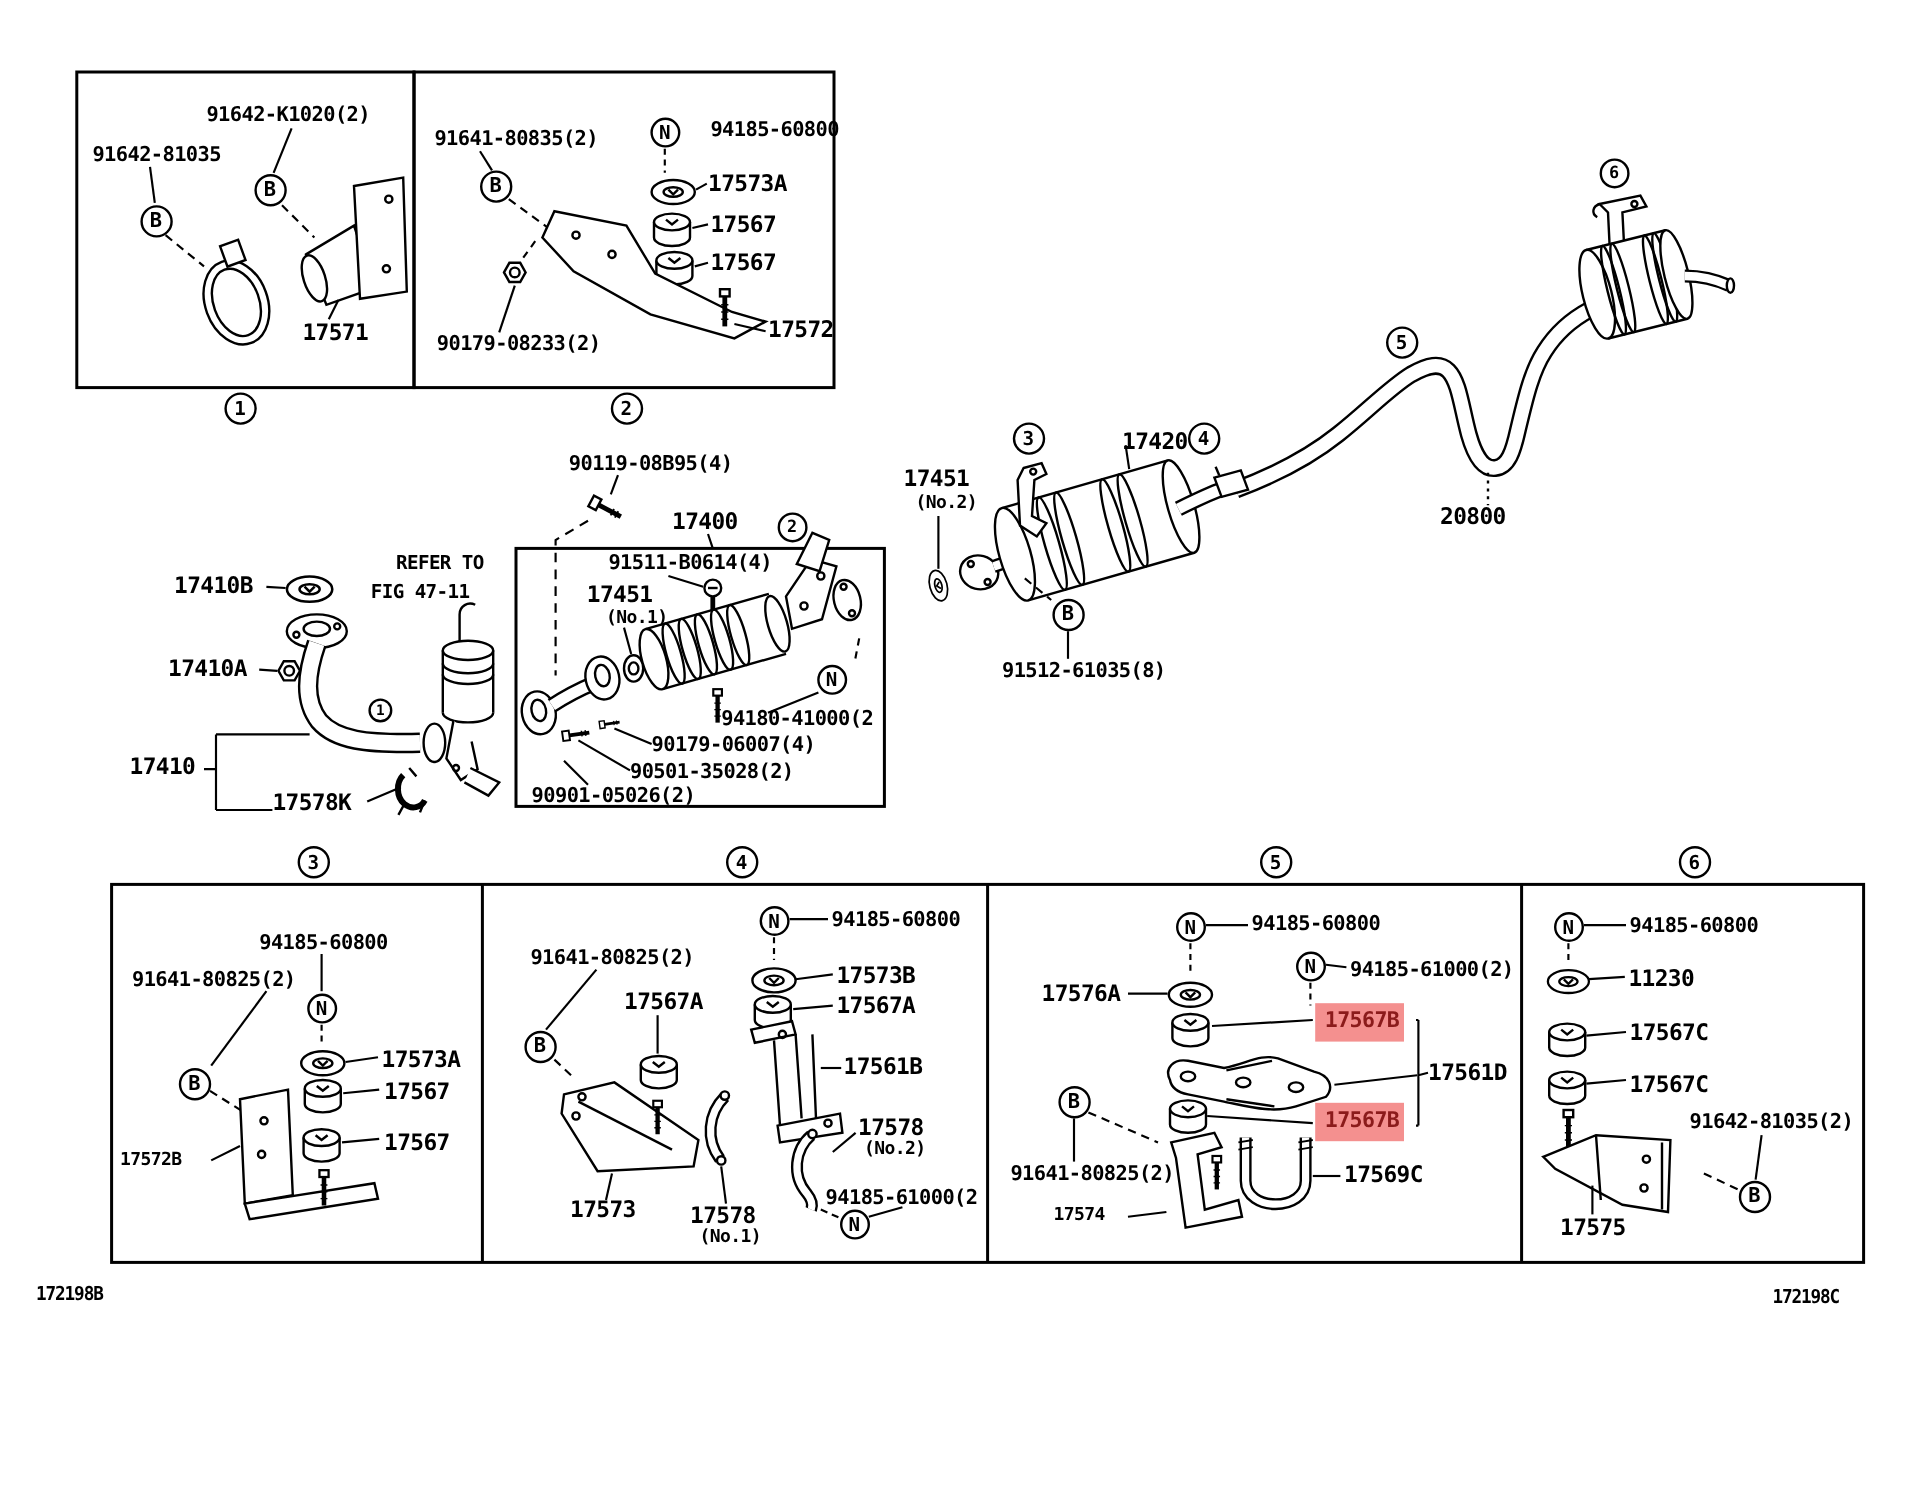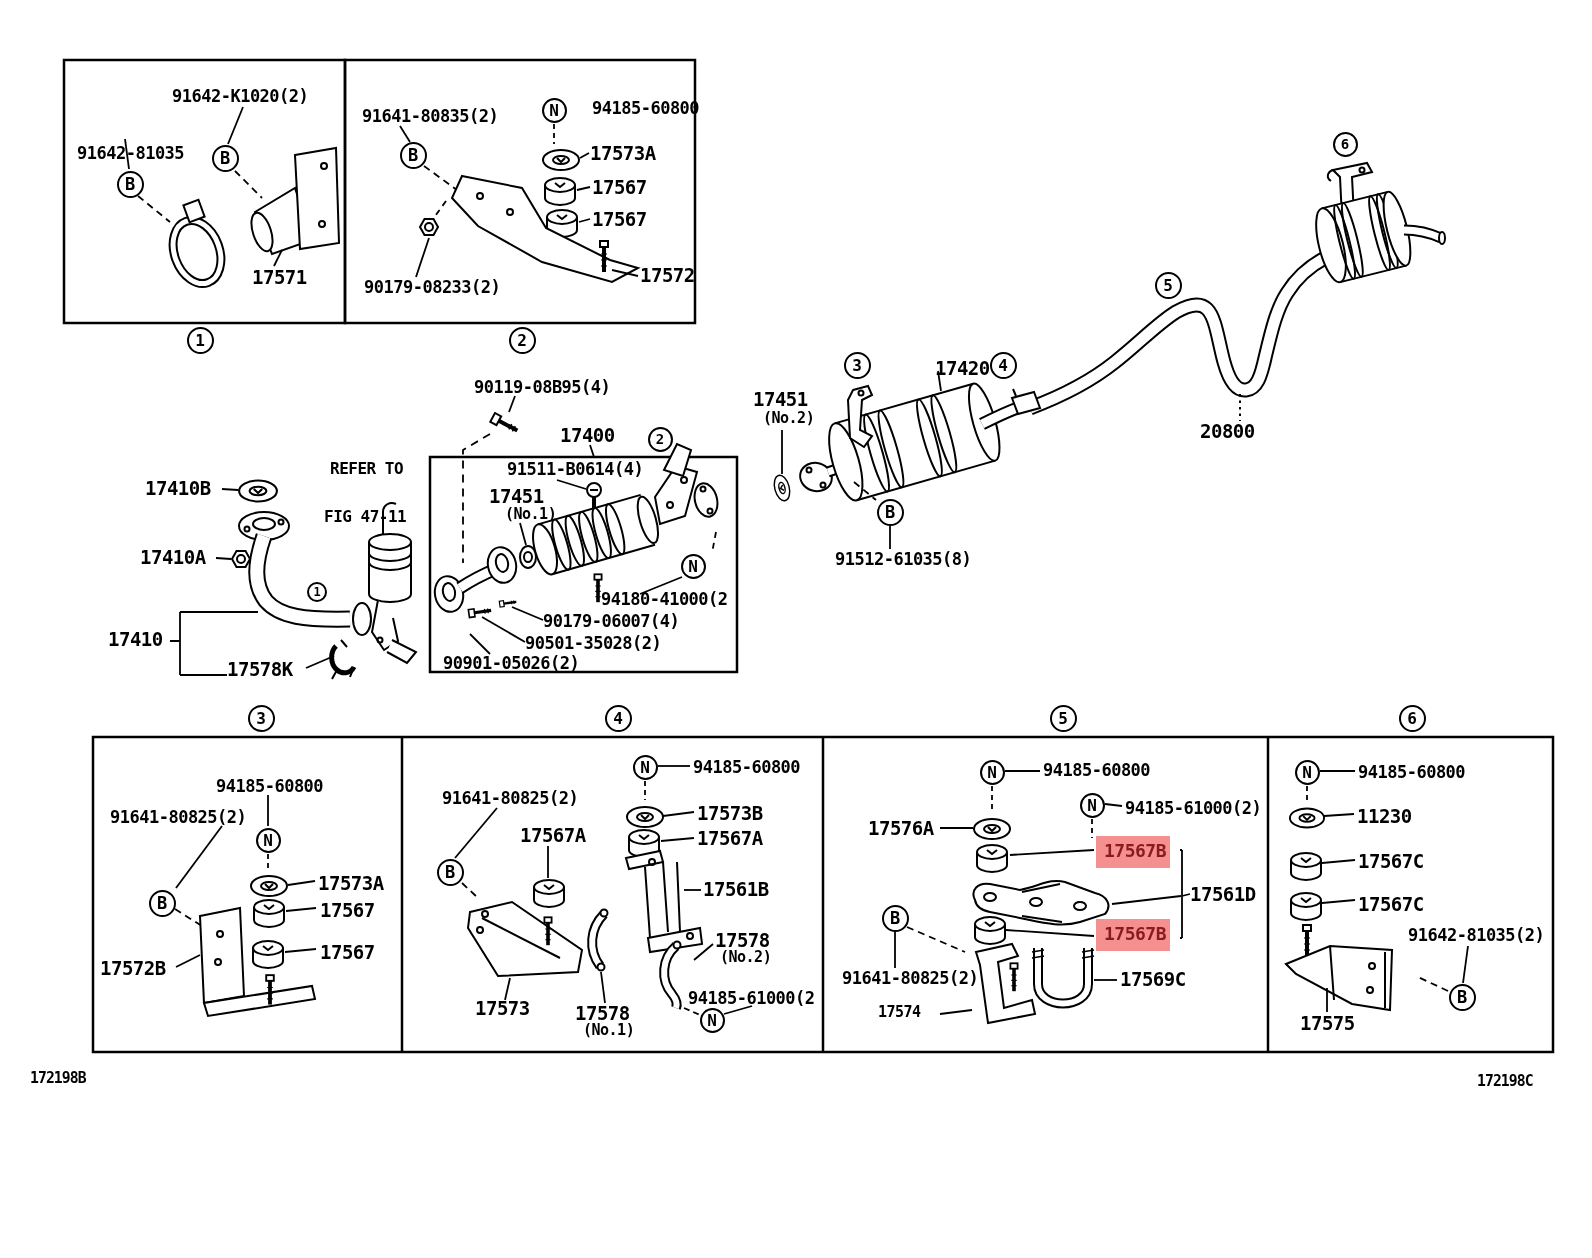--- a/index.html
+++ b/index.html
@@ -335,33 +335,33 @@
     <polygon points="1286,964 1330,946 1392,950 1390,1010 1352,1004 1296,974" fill="#fff"></polygon>
     <path d="M1385,952 L1385,1008 M1330,946 L1334,1000"></path>
     <circle cx="1372" cy="966" r="3"></circle>
         <circle cx="1370" cy="990" r="3"></circle>
     <path d="M1327,1012 L1327,988" stroke-width="1.8"></path>
   </g>
 </svg>
 
 <div id="overlay">
       <div class="lbl" style="left: 172px; top: 88px;">91642-K1020(2)</div>
-      <div class="lbl" style="left: 77px; top: 121px; margin-top: 24px;">91642-81035</div>
+      <div class="lbl" style="left: 77px; top: 121px;">91642-81035</div>
       <div class="lbl" style="left: 252px; top: 268px; font-size: 19px;">17571</div>
       <div class="lbl" style="left: 362px; top: 108px;">91641-80835(2)</div>
       <div class="lbl" style="left: 592px; top: 100px;">94185-60800</div>
       <div class="lbl" style="left: 590px; top: 144px; font-size: 19px;">17573A</div>
       <div class="lbl" style="left: 592px; top: 178px; font-size: 19px;">17567</div>
       <div class="lbl" style="left: 592px; top: 210px; font-size: 19px;">17567</div>
       <div class="lbl" style="left: 640px; top: 266px; font-size: 19px;">17572</div>
       <div class="lbl" style="left: 364px; top: 279px;">90179-08233(2)</div>
       <div class="lbl" style="left: 474px; top: 379px;">90119-08B95(4)</div>
       <div class="lbl" style="left: 560px; top: 426px; font-size: 19px;">17400</div>
       <div class="lbl" style="left: 330px; top: 461px; font-size: 16px; text-align: center;">REFER TO</div>
-      <div class="lbl" style="left: 324px; top: 485px; font-size: 16px; margin-top: 24px;">FIG 47-11</div>
+      <div class="lbl" style="left: 309px; top: 485px; font-size: 16px;">FIG 47-11</div>
       <div class="lbl" style="left: 145px; top: 479px; font-size: 19px;">17410B</div>
       <div class="lbl" style="left: 140px; top: 548px; font-size: 19px;">17410A</div>
       <div class="lbl" style="left: 108px; top: 630px; font-size: 19px;">17410</div>
       <div class="lbl" style="left: 227px; top: 660px; font-size: 19px;">17578K</div>
       <div class="lbl" style="left: 507px; top: 461px;">91511-B0614(4)</div>
       <div class="lbl" style="left: 489px; top: 487px; font-size: 19px;">17451</div>
       <div class="lbl" style="left: 505px; top: 507px; font-size: 15px;">(No.1)</div>
       <div class="lbl" style="left: 601px; top: 591px;">94180-41000(2</div>
       <div class="lbl" style="left: 543px; top: 613px;">90179-06007(4)</div>
       <div class="lbl" style="left: 525px; top: 635px;">90501-35028(2)</div>
@@ -369,21 +369,21 @@
       <div class="lbl" style="left: 753px; top: 390px; font-size: 19px;">17451</div>
       <div class="lbl" style="left: 763px; top: 411px; font-size: 15px;">(No.2)</div>
       <div class="lbl" style="left: 911px; top: 359px; font-size: 19px; margin-left: 24px;">17420</div>
       <div class="lbl" style="left: 835px; top: 551px;">91512-61035(8)</div>
       <div class="lbl" style="left: 1200px; top: 422px; font-size: 19px;">20800</div>
       <div class="lbl" style="left: 216px; top: 778px;">94185-60800</div>
       <div class="lbl" style="left: 110px; top: 809px;">91641-80825(2)</div>
       <div class="lbl" style="left: 318px; top: 874px; font-size: 19px;">17573A</div>
       <div class="lbl" style="left: 320px; top: 901px; font-size: 19px;">17567</div>
       <div class="lbl" style="left: 320px; top: 943px; font-size: 19px;">17567</div>
-      <div class="lbl" style="left: 100px; top: 959px; font-size: 19px;">17572B</div>
+      <div class="lbl" style="left: 100px; top: 959px; font-size: 15px;">17572B</div>
       <div class="lbl" style="left: 693px; top: 759px;">94185-60800</div>
       <div class="lbl" style="left: 442px; top: 790px;">91641-80825(2)</div>
       <div class="lbl" style="left: 520px; top: 826px; font-size: 19px;">17567A</div>
       <div class="lbl" style="left: 697px; top: 804px; font-size: 19px;">17573B</div>
       <div class="lbl" style="left: 697px; top: 829px; font-size: 19px;">17567A</div>
       <div class="lbl" style="left: 703px; top: 880px; font-size: 19px;">17561B</div>
       <div class="lbl" style="left: 715px; top: 931px; font-size: 19px;">17578</div>
       <div class="lbl" style="left: 720px; top: 950px; font-size: 15px;">(No.2)</div>
       <div class="lbl" style="left: 475px; top: 999px; font-size: 19px;">17573</div>
       <div class="lbl" style="left: 575px; top: 1004px; font-size: 19px;">17578</div>

